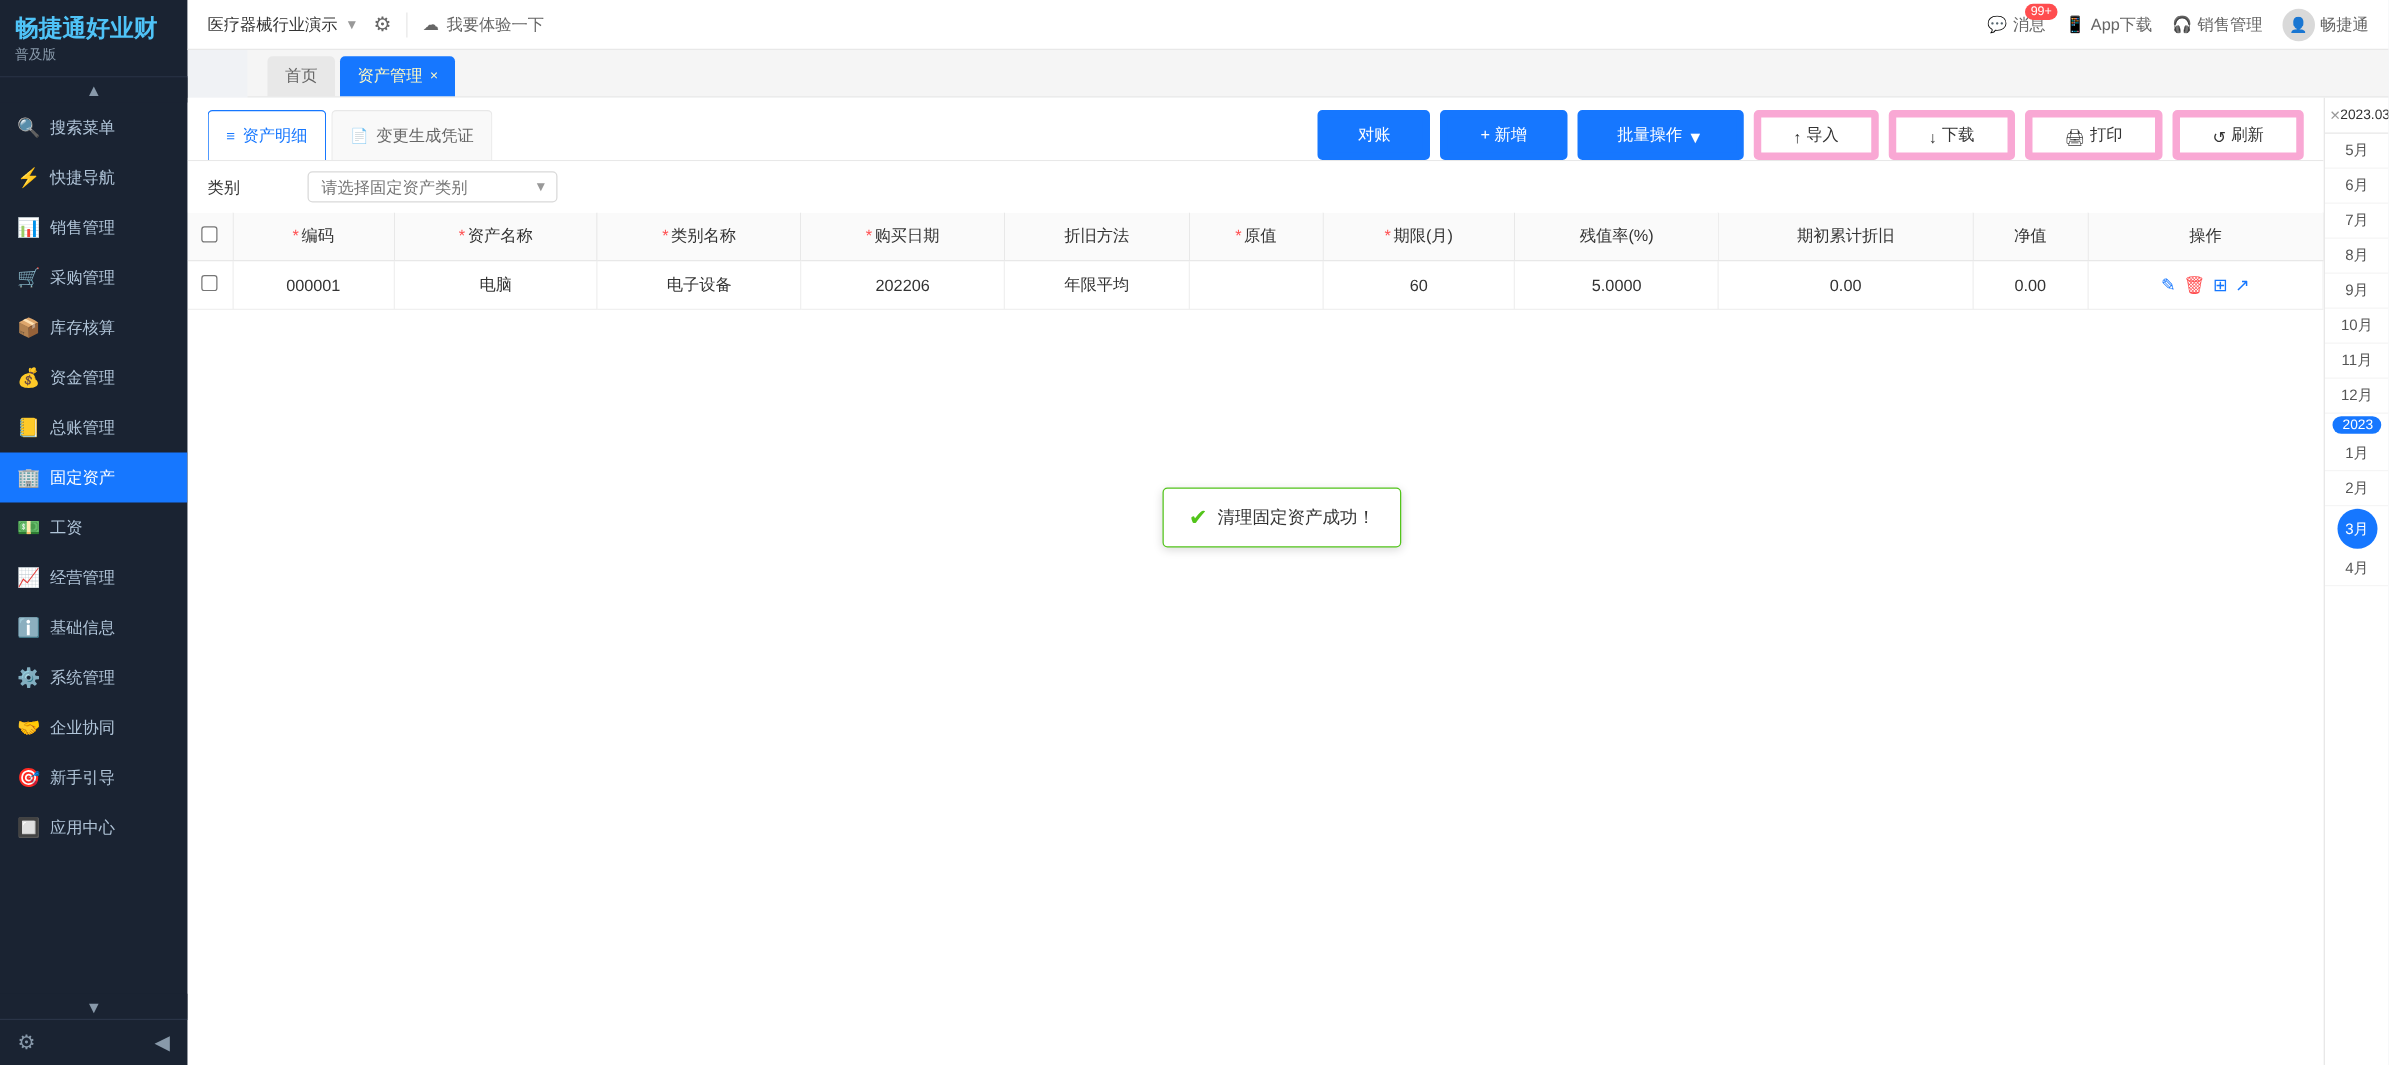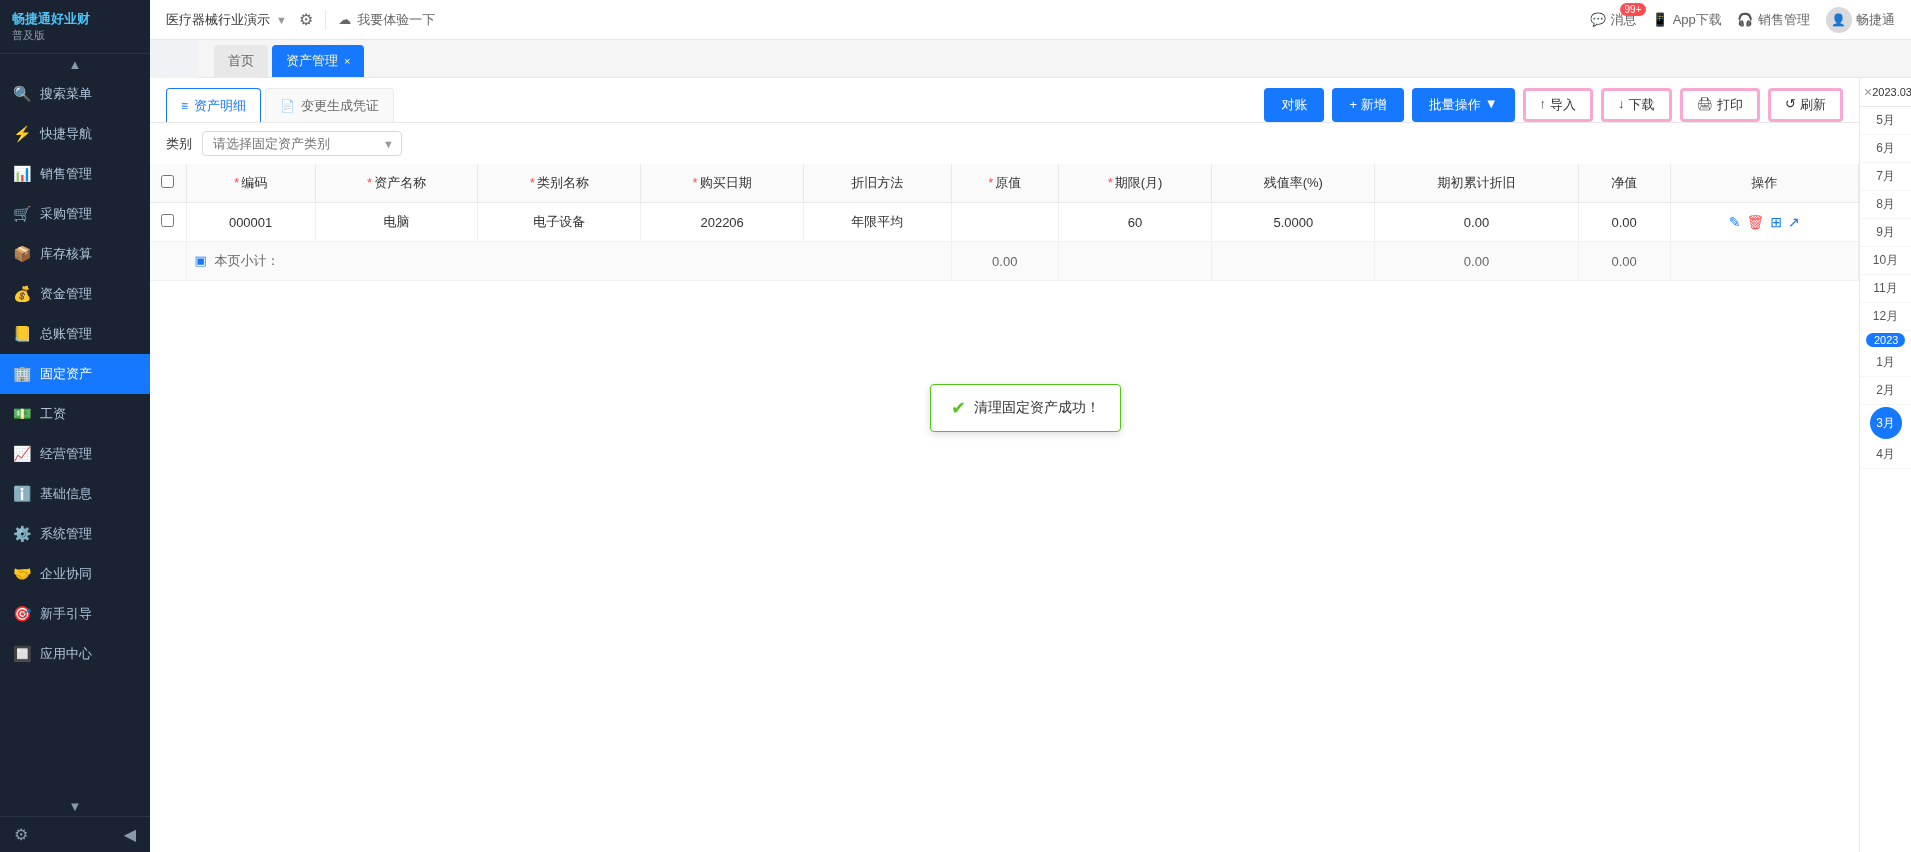--- a/index.html
+++ b/index.html
@@ -1,21 +1,21 @@
 <!DOCTYPE html>
 <html><head>
   <meta charset="utf-8">
   <style>
     * { margin: 0; padding: 0; box-sizing: border-box; }
     body { font-family: 'Microsoft YaHei', Arial, sans-serif; font-size: 13px; background: #f0f2f5; display: flex; height: 852px; overflow: hidden; }
 
     
     .sidebar { width: 150px; background: #1a2332; color: #fff; display: flex; flex-direction: column; height: 100%; flex-shrink: 0; }
     .sidebar-logo { padding: 10px 12px; border-bottom: 1px solid #2a3447; }
-    .sidebar-logo .logo-text { font-size: 13px; color: #4fc3f7; font-weight: bold; }
+    .sidebar-logo .logo-text { font-size: 19px; color: #4fc3f7; font-weight: bold; }
     .sidebar-logo .logo-sub { font-size: 11px; color: #8899aa; }
     .sidebar-scroll { flex: 1; overflow-y: auto; }
     .sidebar-scroll::-webkit-scrollbar { width: 4px; }
     .sidebar-scroll::-webkit-scrollbar-thumb { background: #2a3447; }
     .sidebar-item { display: flex; align-items: center; gap: 8px; padding: 11px 14px; cursor: pointer; color: #b0c4d8; font-size: 13px; transition: background 0.2s; }
     .sidebar-item.active { background: #1677ff; color: #fff; }
     .sidebar-item .si-icon { width: 18px; height: 18px; display: flex; align-items: center; justify-content: center; font-size: 15px; }
     .sidebar-scroll-btn { width: 100%; height: 20px; display: flex; align-items: center; justify-content: center; background: #1a2332; color: #8899aa; cursor: pointer; }
     .sidebar-bottom { padding: 8px 14px; border-top: 1px solid #2a3447; display: flex; align-items: center; justify-content: space-between; }
     .sidebar-bottom-icon { color: #8899aa; cursor: pointer; font-size: 16px; }
@@ -45,21 +45,21 @@
     
     .content { flex: 1; display: flex; overflow: hidden; }
     .content-main { flex: 1; background: #fff; display: flex; flex-direction: column; overflow: hidden; }
 
     
     .inner-tabs { display: flex; padding: 10px 16px 0; border-bottom: 1px solid #e8e8e8; background: #fff; flex-shrink: 0; }
     .inner-tab { padding: 6px 14px; cursor: pointer; font-size: 13px; color: #666; border: 1px solid #e8e8e8; border-bottom: none; background: #f9f9f9; margin-right: 4px; border-radius: 4px 4px 0 0; display: flex; align-items: center; gap: 6px; }
     .inner-tab.active { background: #fff; color: #1677ff; border-color: #1677ff #1677ff #fff #1677ff; }
     .inner-tab-icon { font-size: 12px; }
     .toolbar-right { margin-left: auto; display: flex; align-items: center; gap: 8px; }
-    .btn { padding: 5px 14px; border-radius: 4px; border: 3px solid #f9a8d4; background: #fff; cursor: pointer; font-size: 13px; color: #333; display: flex; align-items: flex-start; gap: 4px; }
+    .btn { padding: 5px 26px; border-radius: 4px; border: 6px solid #f9a8d4; background: #fff; cursor: pointer; font-size: 13px; color: #333; display: flex; align-items: flex-end; gap: 4px; }
     .btn-primary { background: #1677ff; border-color: #1677ff; color: #fff; }
     .btn-batch { background: #1677ff; border-color: #1677ff; color: #fff; }
 
     
     .filter-row { display: flex; align-items: center; padding: 8px 16px; gap: 10px; background: #fff; flex-shrink: 0; }
     .filter-label { font-size: 13px; color: #333; display: flex; align-items: center; gap: 4px; }
     .filter-select { border: 1px solid #d9d9d9; border-radius: 4px; padding: 4px 28px 4px 10px; font-size: 13px; color: #999; min-width: 120px; background: #fff; appearance: none; cursor: pointer; position: relative; }
     .select-wrapper { position: relative; display: inline-flex; align-items: center; }
     .select-wrapper .chevron-down { position: absolute; right: 8px; color: #999; font-size: 11px; pointer-events: none; }
 
@@ -265,21 +265,21 @@
           <button class="btn btn-default">
             <span>↺</span>
             <span>刷新</span>
           </button>
         </div>
       </div>
 
       <div class="filter-row">
         <span class="filter-label">类别</span>
         <div class="select-wrapper">
-          <input type="text" class="filter-select" placeholder="请选择固定资产类别" readonly="" style="width: 200px;">
+          <input type="text" class="filter-select" placeholder="请选择固定资产类别" readonly="" style="width: 200px; margin-left: 44px;">
           <span class="chevron-down">▼</span>
         </div>
       </div>
 
       <div class="table-wrapper" style="position:relative;">
         <table>
           <thead>
             <tr>
               <th class="cb-col">
                 <input type="checkbox" style="">
@@ -314,33 +314,20 @@
       <td>0.00</td>
       <td>
         <div class="row-actions">
           <span class="action-btn" title="编辑">✎</span>
           <span class="action-btn danger" title="删除">🗑</span>
           <span class="action-btn" title="复制">⊞</span>
           <span class="action-btn" title="更多">↗</span>
         </div>
       </td>
     </tr>
-              <tr class="subtotal-row">
-    <td></td>
-    <td colspan="5" style="text-align:left;">
-      <span class="subtotal-icon">▣</span>
-      <span>本页小计：</span>
-    </td>
-    <td>0.00</td>
-    <td></td>
-    <td></td>
-    <td>0.00</td>
-    <td>0.00</td>
-    <td></td>
-  </tr>
             </tbody>
         </table>
 
         <div class="success-toast">
           <span class="check-icon">✔</span>
           <span>清理固定资产成功！</span>
         </div>
       </div>
 
 

